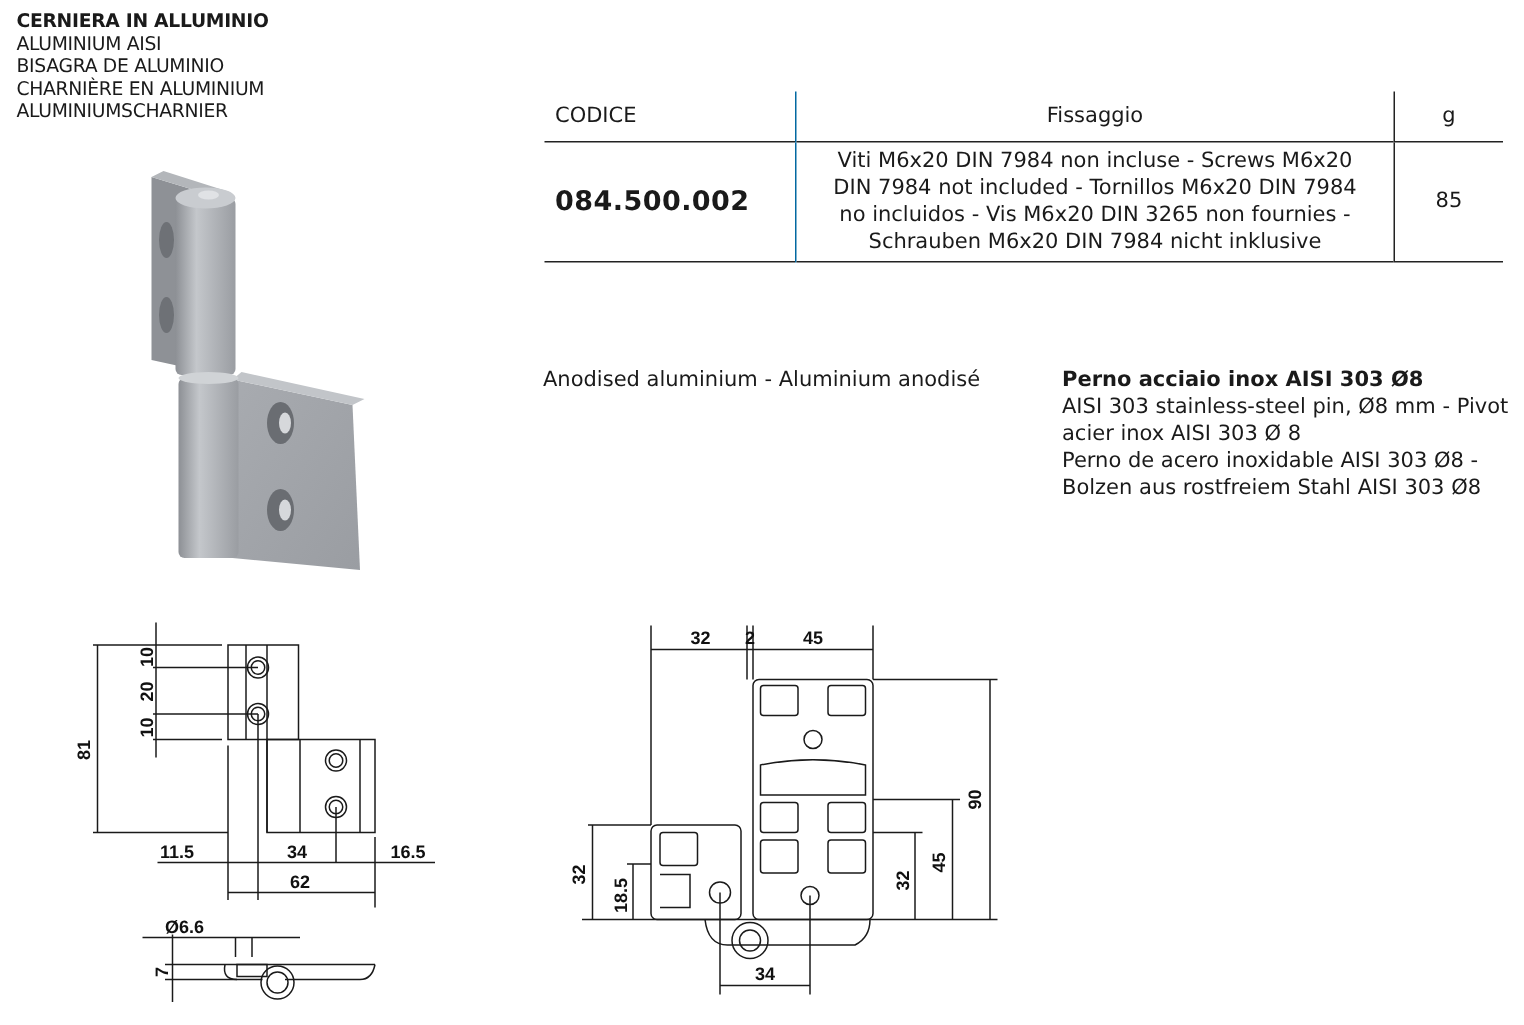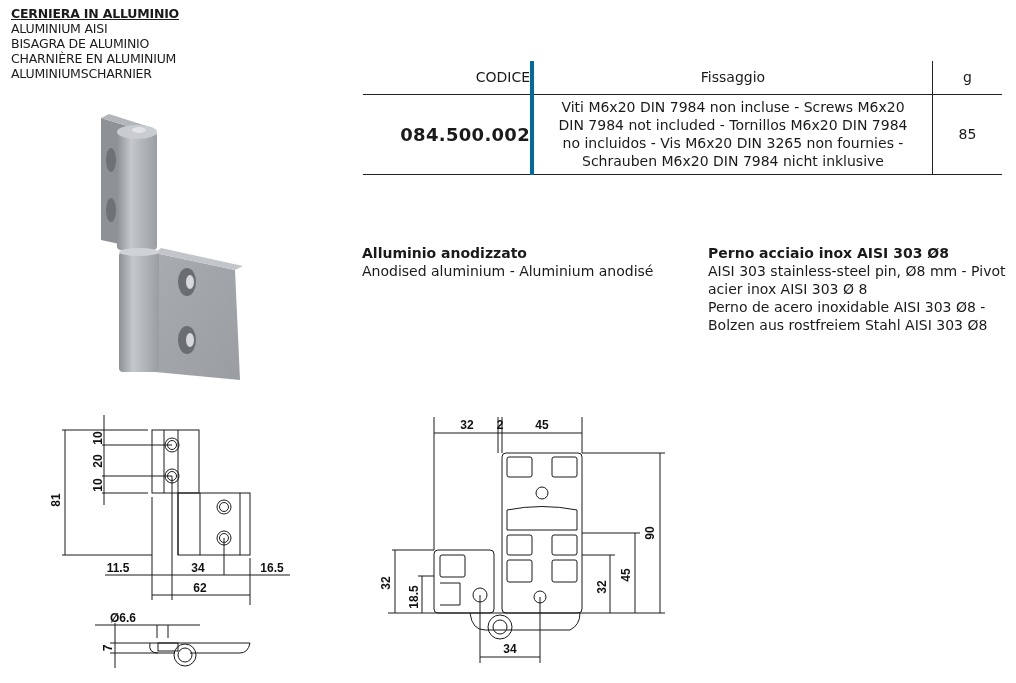--- a/index.html
+++ b/index.html
@@ -1,23 +1,23 @@
 <!DOCTYPE html>
 <html><head>
 <meta charset="utf-8">
 <style>
   html, body { margin:0; padding:0; background:#ffffff; }
   body { width:1016px; height:683px; position:relative; overflow:hidden; font-family:"DejaVu Sans", sans-serif; color:#1a1a1a; }
   .title-block { position:absolute; left:11px; top:6px; font-size:12.5px; line-height:15px; letter-spacing:-0.2px; }
-  .title-block .t-bold { font-weight:bold; font-size:12.5px;text-decoration:underline; }
+  .title-block .t-bold { font-weight:bold; font-size:12.5px; }
   .code-table { position:absolute; left:363px; top:61px; width:639px; border-collapse:collapse; font-size:14px; }
   .code-table th, .code-table td { padding:0; font-weight:normal; }
   .code-table .hdr-row { height:33px; border-bottom:1px solid #222; }
   .code-table .data-row { height:80px; border-bottom:1px solid #222; }
-  .code-table .c1 { width:160px; text-align:right; padding-left:7px; border-right:4px solid #0369a1; }
+  .code-table .c1 { width:160px; text-align:left; padding-left:7px; border-right:1px solid #0369a1; }
   .code-table .c2 { width:398px; text-align:center; border-right:1px solid #222; line-height:18px;margin-left:28px; }
   .code-table .c3 { text-align:center; }
   .code-table .code-value { font-weight:bold; font-size:18px; letter-spacing:0.3px; }
   .mat-block { position:absolute; font-size:14px; line-height:18px; }
   .mat-block .mat-title { font-weight:bold; }
   #mat-left { left:362px; top:244px; width:330px; }
   #mat-right { left:708px; top:244px; width:310px; }
   .drawing { position:absolute; }
   .dim { font-family:"Liberation Sans", sans-serif; font-weight:bold; font-size:12px; fill:#111; }
 </style>
@@ -46,21 +46,20 @@
       <div>DIN 7984 not included - Tornillos M6x20 DIN 7984</div>
       <div>no incluidos - Vis M6x20 DIN 3265 non fournies -</div>
       <div>Schrauben M6x20 DIN 7984 nicht inklusive</div>
     </td>
     <td class="c3">85</td>
   </tr>
 </tbody>
   </table>
 
 <div class="mat-block" id="mat-left">
-  <div class="mat-title">Alluminio anodizzato</div>
   <div>Anodised aluminium - Aluminium anodisé</div>
 </div>
 
 <div class="mat-block" id="mat-right">
   <div class="mat-title">Perno acciaio inox AISI 303 Ø8</div>
   <div>AISI 303 stainless-steel pin, Ø8 mm - Pivot</div>
   <div>acier inox AISI 303 Ø 8</div>
   <div>Perno de acero inoxidable AISI 303 Ø8 -</div>
   <div>Bolzen aus rostfreiem Stahl AISI 303 Ø8</div>
 </div>

